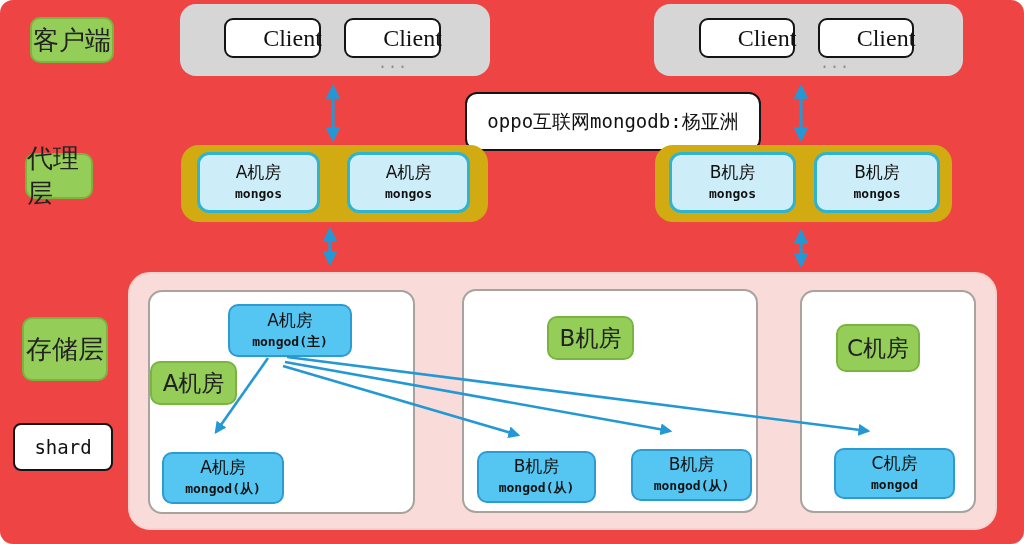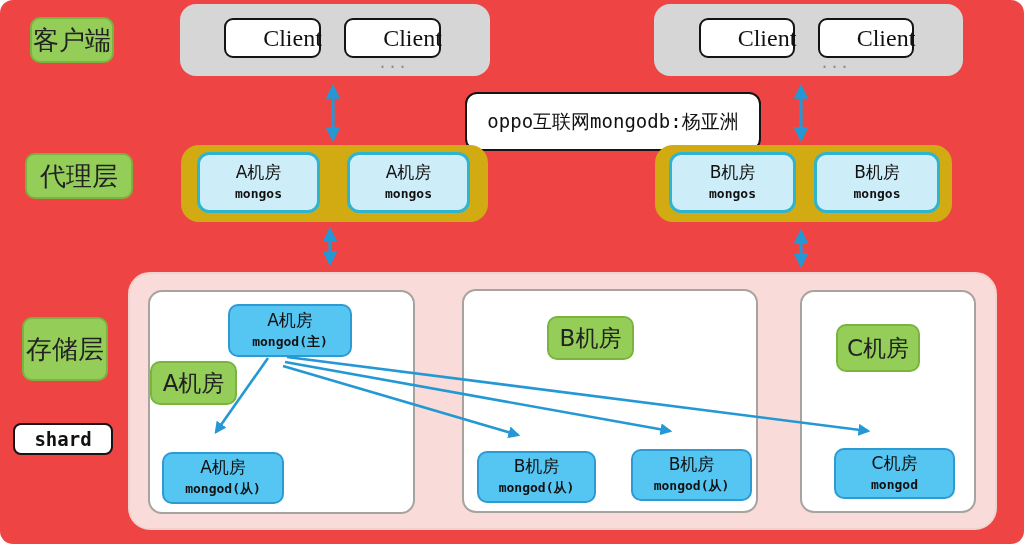--- a/index.html
+++ b/index.html
@@ -36,23 +36,23 @@
   .room{background:#ffffff;border:2px solid #a8a39f;border-radius:14px;}
 
   svg.arrows{position:absolute;left:0;top:0;pointer-events:none;z-index:50;}
 </style>
 </head>
 <body>
 
 <div class="canvas">
 
   <div class="abs glabel center" style="left:30px;top:17px;width:84px;height:46px;">客户端</div>
-  <div class="abs glabel center" style="left:25px;top:153px;width:108px;height:46px;">代理层</div>
+  <div class="abs glabel center" style="left:25px;top:153px;width:68px;height:46px;">代理层</div>
   <div class="abs glabel center" style="left:22px;top:317px;width:86px;height:64px;">存储层</div>
-  <div class="abs shardlabel center" style="left:13px;top:423px;width:100px;height:32px;font-weight:bold;">shard</div>
+  <div class="abs shardlabel center" style="left:13px;top:423px;width:100px;height:48px;">shard</div>
 
   <div class="abs graybox" style="left:180px;top:4px;width:310px;height:72px;">
     <div class="abs clientbox center" style="left:44px;top:14px;width:97px;height:40px;">Client</div>
     <div class="abs clientbox center" style="left:164px;top:14px;width:97px;height:40px;">Client</div>
     <div class="abs ellipsis" style="left:190px;top:54px;width:46px;text-align:center;">...</div>
   </div>
 
   <div class="abs graybox" style="left:654px;top:4px;width:309px;height:72px;">
     <div class="abs clientbox center" style="left:45px;top:14px;width:96px;height:40px;">Client</div>
     <div class="abs clientbox center" style="left:164px;top:14px;width:96px;height:40px;">Client</div>

